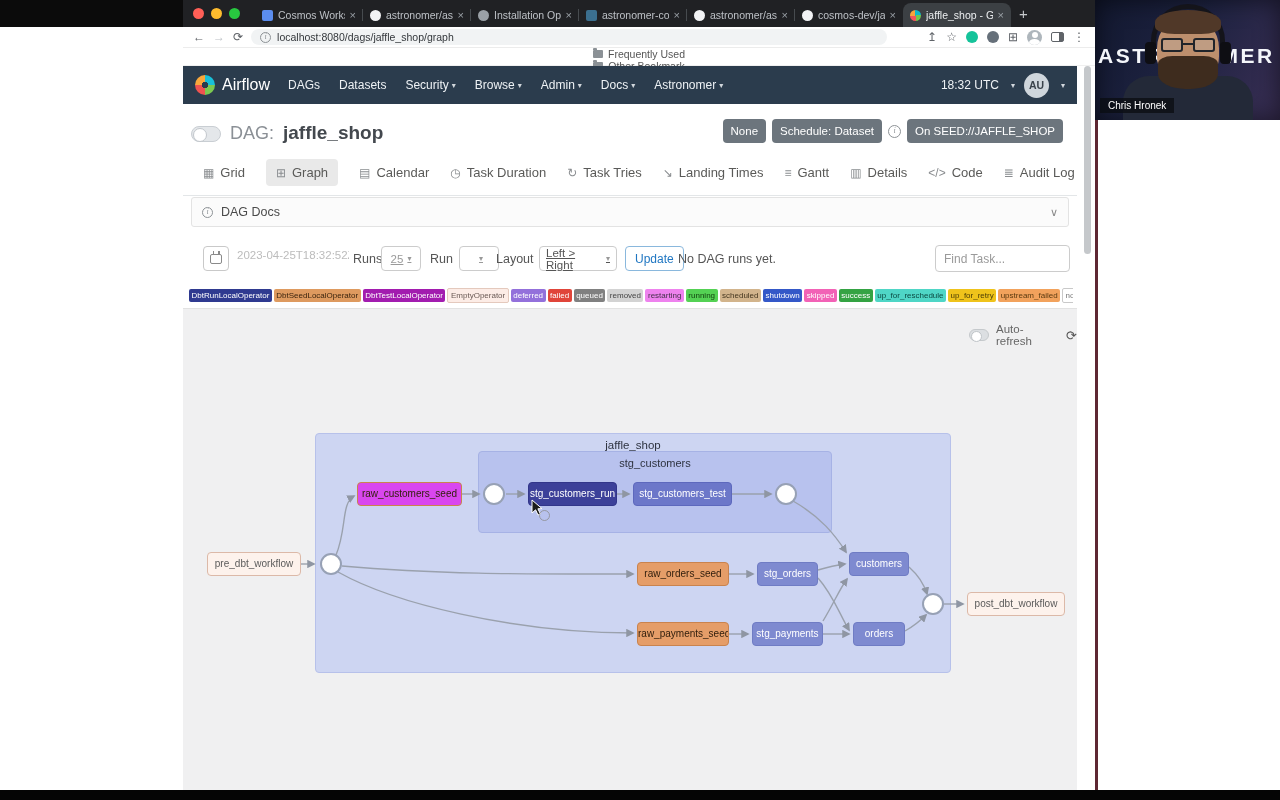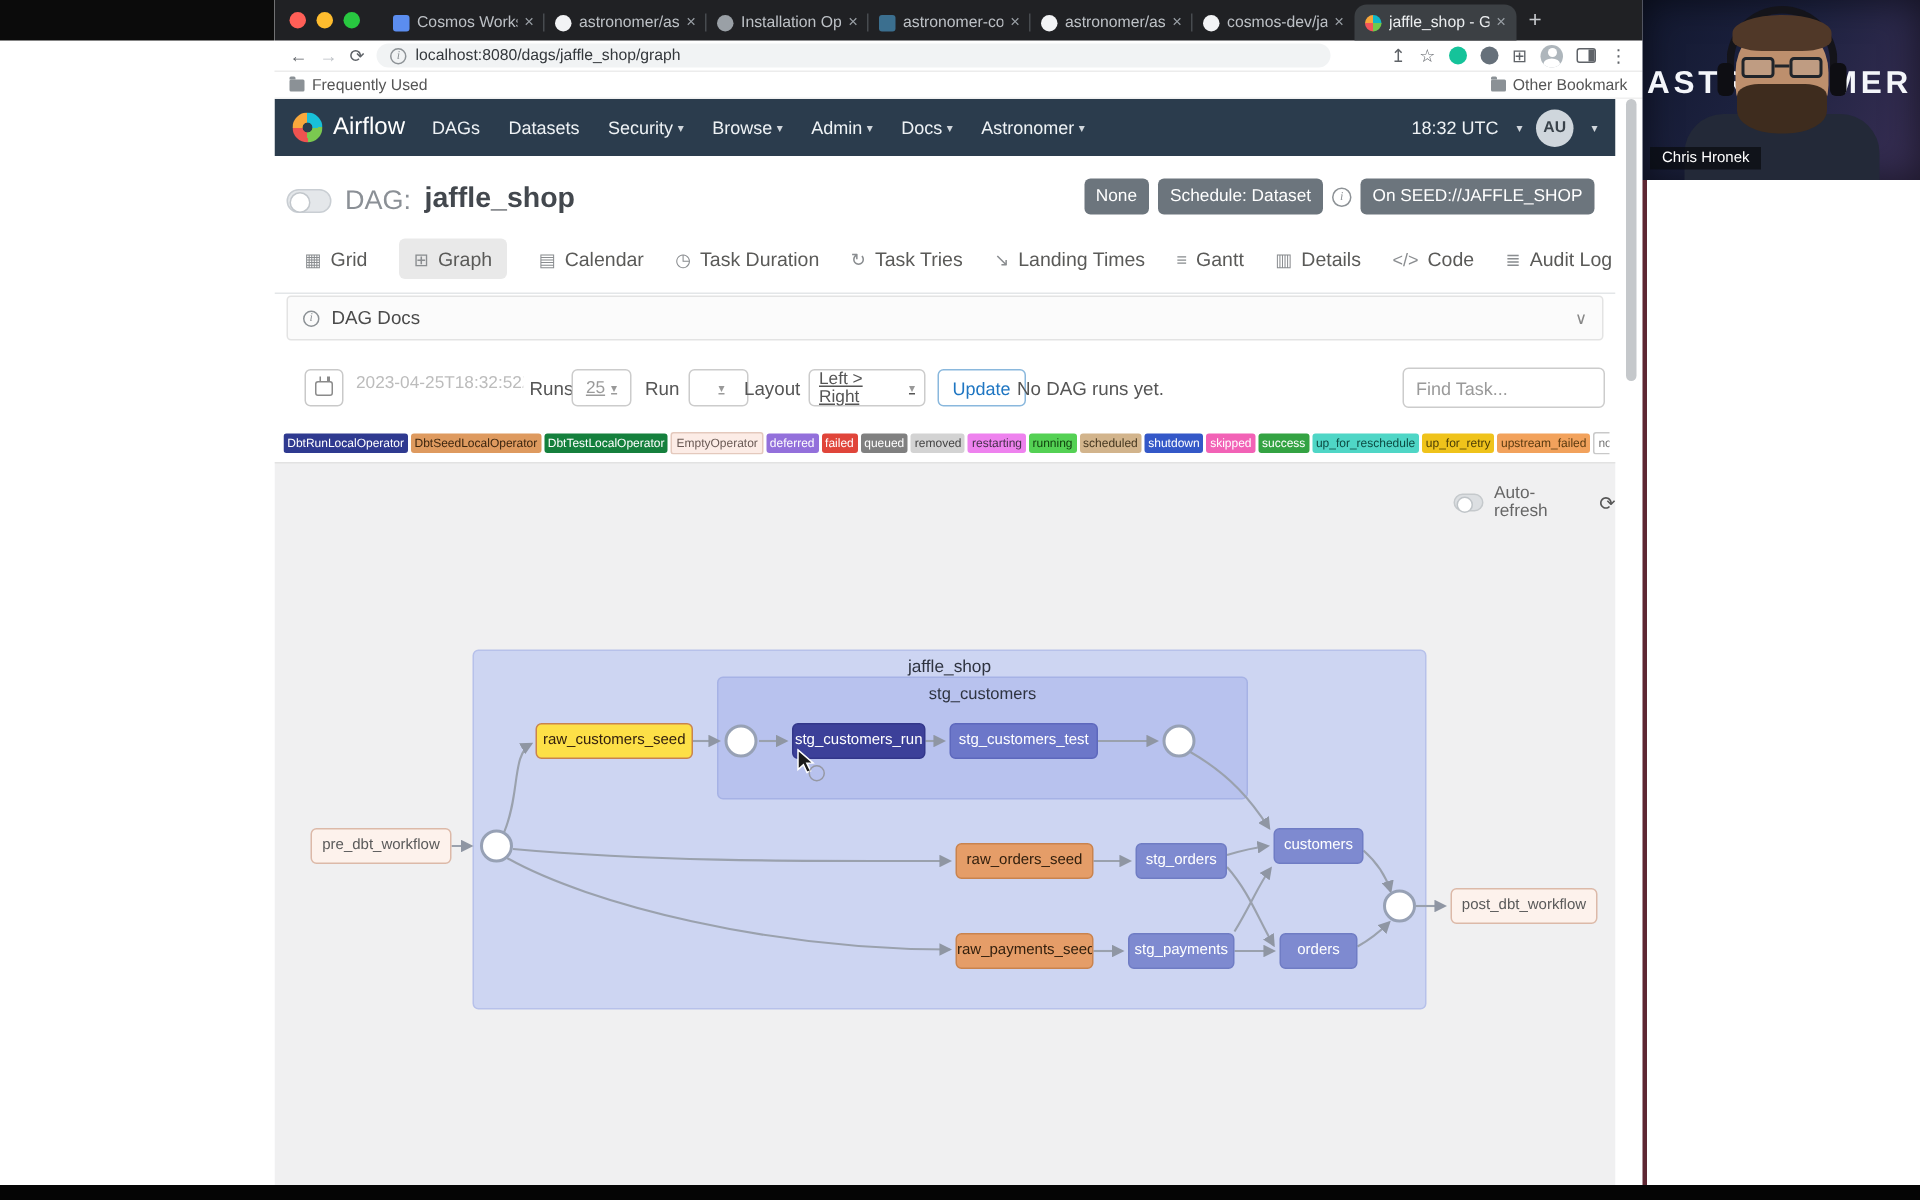--- a/index.html
+++ b/index.html
@@ -39,21 +39,21 @@
     font-family:"Liberation Serif",serif;font-style:italic;flex:none;}
   #toolbar-right{margin-left:auto;display:flex;align-items:center;gap:9px;}
   .ext-dot{width:12px;height:12px;border-radius:50%;}
   .ext-green{background:#15c39a}.ext-gray{background:#66707a}
   .avatar-sm{width:15px;height:15px;border-radius:50%;background:#aeb6bc;position:relative;overflow:hidden;}
   .avatar-sm::before{content:"";position:absolute;left:4.5px;top:2.5px;width:6px;height:6px;border-radius:50%;background:#fff;}
   .avatar-sm::after{content:"";position:absolute;left:2px;top:9.5px;width:11px;height:7px;border-radius:50% 50% 0 0;background:#fff;}
   .panel-ic{width:13px;height:10px;border:1.3px solid #5f6368;border-radius:2px;position:relative;}
   .panel-ic::after{content:"";position:absolute;right:0;top:0;width:4px;height:100%;background:#5f6368;}
 
-  #bookmarks{height:18px;display:flex;align-items:center;justify-content:space-between;padding:0 10px;font-size:10.5px;color:#555;border-bottom:1px solid #f0f0f0;background:#fff;}
+  #bookmarks{height:18px;display:flex;align-items:center;justify-content:space-between;padding:0 10px;font-size:10.5px;color:#555;border-bottom:1px solid #f0f0f0;background:#fff;flex-direction:column;}
   .bm{display:flex;align-items:center;gap:5px;white-space:nowrap;}
   .folder{width:10px;height:8px;background:#8b9196;border-radius:1px;position:relative;flex:none;}
   .folder::before{content:"";position:absolute;top:-2px;left:0;width:4px;height:2px;background:#8b9196;border-radius:1px 1px 0 0;}
 
   #scroll-thumb{position:absolute;left:901px;top:66px;width:7px;height:188px;background:#c5c8cb;border-radius:4px;}
 
   
   #page{position:absolute;left:0;top:66px;width:894px;height:724px;background:#fff;overflow:hidden;}
 
   #af-navbar{position:absolute;left:0;top:0;width:894px;height:38px;background:#2b3c4d;display:flex;align-items:center;padding:0 12px;gap:18px;}
@@ -350,21 +350,21 @@
             <span class="sc">▾</span>
         </span>
         <span id="update-btn">Update</span>
         <span id="no-runs">No DAG runs yet.</span>
         <input id="find-task" placeholder="Find Task..." style="">
       </div>
 
       <div id="legend">
           <span class="chip" style="background: rgb(47, 58, 144); color: rgb(255, 255, 255);">DbtRunLocalOperator</span>
           <span class="chip" style="background: rgb(222, 154, 95); color: rgb(60, 37, 14);">DbtSeedLocalOperator</span>
-          <span class="chip" style="background: #15803d; color: rgb(255, 255, 255);">DbtTestLocalOperator</span>
+          <span class="chip" style="background: #a21caf; color: rgb(255, 255, 255);">DbtTestLocalOperator</span>
           <span class="chip" style="background: rgb(252, 236, 230); color: rgb(106, 90, 85); border: 1px solid rgb(228, 201, 189);">EmptyOperator</span>
           <span class="chip" style="background: rgb(147, 112, 219); color: rgb(255, 255, 255);">deferred</span>
           <span class="chip" style="background: rgb(224, 69, 58); color: rgb(255, 255, 255);">failed</span>
           <span class="chip" style="background: rgb(128, 128, 128); color: rgb(255, 255, 255);">queued</span>
           <span class="chip" style="background: rgb(211, 211, 211); color: rgb(68, 68, 68);">removed</span>
           <span class="chip" style="background: rgb(238, 130, 238); color: rgb(68, 48, 74);">restarting</span>
           <span class="chip" style="background: rgb(84, 209, 84); color: rgb(18, 66, 15);">running</span>
           <span class="chip" style="background: rgb(210, 180, 140); color: rgb(68, 54, 31);">scheduled</span>
           <span class="chip" style="background: rgb(52, 88, 200); color: rgb(255, 255, 255);">shutdown</span>
           <span class="chip" style="background: rgb(242, 98, 182); color: rgb(255, 255, 255);">skipped</span>
@@ -413,21 +413,21 @@
             <path d="M640,325 L666,325"></path>
             <path d="M726,258 C735,266 741,275 744,285"></path>
             <path d="M722,322 C731,317 738,311 743,306"></path>
             <path d="M761,295 L780,295"></path>
           </g>
         </svg>
 
         <div id="node-layer">
             <div class="gnode" style="left: 24px; top: 243px; width: 94px; background: rgb(253, 242, 236); color: rgb(90, 90, 90); border: 1px solid rgb(220, 185, 168);">pre_dbt_workflow</div>
             <div class="gcircle" style="left: 137px; top: 244px; background: rgb(255, 255, 255); border-color: rgb(151, 161, 181);"></div>
-            <div class="gnode" style="left: 174px; top: 173px; width: 105px; background: #fde047; color: rgb(51, 32, 14); border: 1px solid rgb(201, 131, 78);">raw_customers_seed</div>
+            <div class="gnode" style="left: 174px; top: 173px; width: 105px; background: #d946ef; color: rgb(51, 32, 14); border: 1px solid rgb(201, 131, 78);">raw_customers_seed</div>
             <div class="gcircle" style="left: 300px; top: 174px; background: rgb(255, 255, 255); border-color: rgb(151, 161, 181);"></div>
             <div class="gnode" style="left: 345px; top: 173px; width: 89px; background: rgb(60, 64, 153); color: rgb(255, 255, 255); border: 1px solid rgb(50, 54, 138);">stg_customers_run</div>
             <div class="gnode" style="left: 450px; top: 173px; width: 99px; background: rgb(108, 119, 201); color: rgb(255, 255, 255); border: 1px solid rgb(93, 104, 189);">stg_customers_test</div>
             <div class="gcircle" style="left: 592px; top: 174px; background: rgb(255, 255, 255); border-color: rgb(151, 161, 181);"></div>
             <div class="gnode" style="left: 454px; top: 253px; width: 92px; background: rgb(229, 157, 104); color: rgb(51, 32, 14); border: 1px solid rgb(201, 131, 78);">raw_orders_seed</div>
             <div class="gnode" style="left: 574px; top: 253px; width: 61px; background: rgb(126, 138, 208); color: rgb(255, 255, 255); border: 1px solid rgb(111, 124, 196);">stg_orders</div>
             <div class="gnode" style="left: 666px; top: 243px; width: 60px; background: rgb(126, 138, 208); color: rgb(255, 255, 255); border: 1px solid rgb(111, 124, 196);">customers</div>
             <div class="gnode" style="left: 454px; top: 313px; width: 92px; background: rgb(229, 157, 104); color: rgb(51, 32, 14); border: 1px solid rgb(201, 131, 78);">raw_payments_seed</div>
             <div class="gnode" style="left: 569px; top: 313px; width: 71px; background: rgb(126, 138, 208); color: rgb(255, 255, 255); border: 1px solid rgb(111, 124, 196);">stg_payments</div>
             <div class="gnode" style="left: 670px; top: 313px; width: 52px; background: rgb(126, 138, 208); color: rgb(255, 255, 255); border: 1px solid rgb(111, 124, 196);">orders</div>

